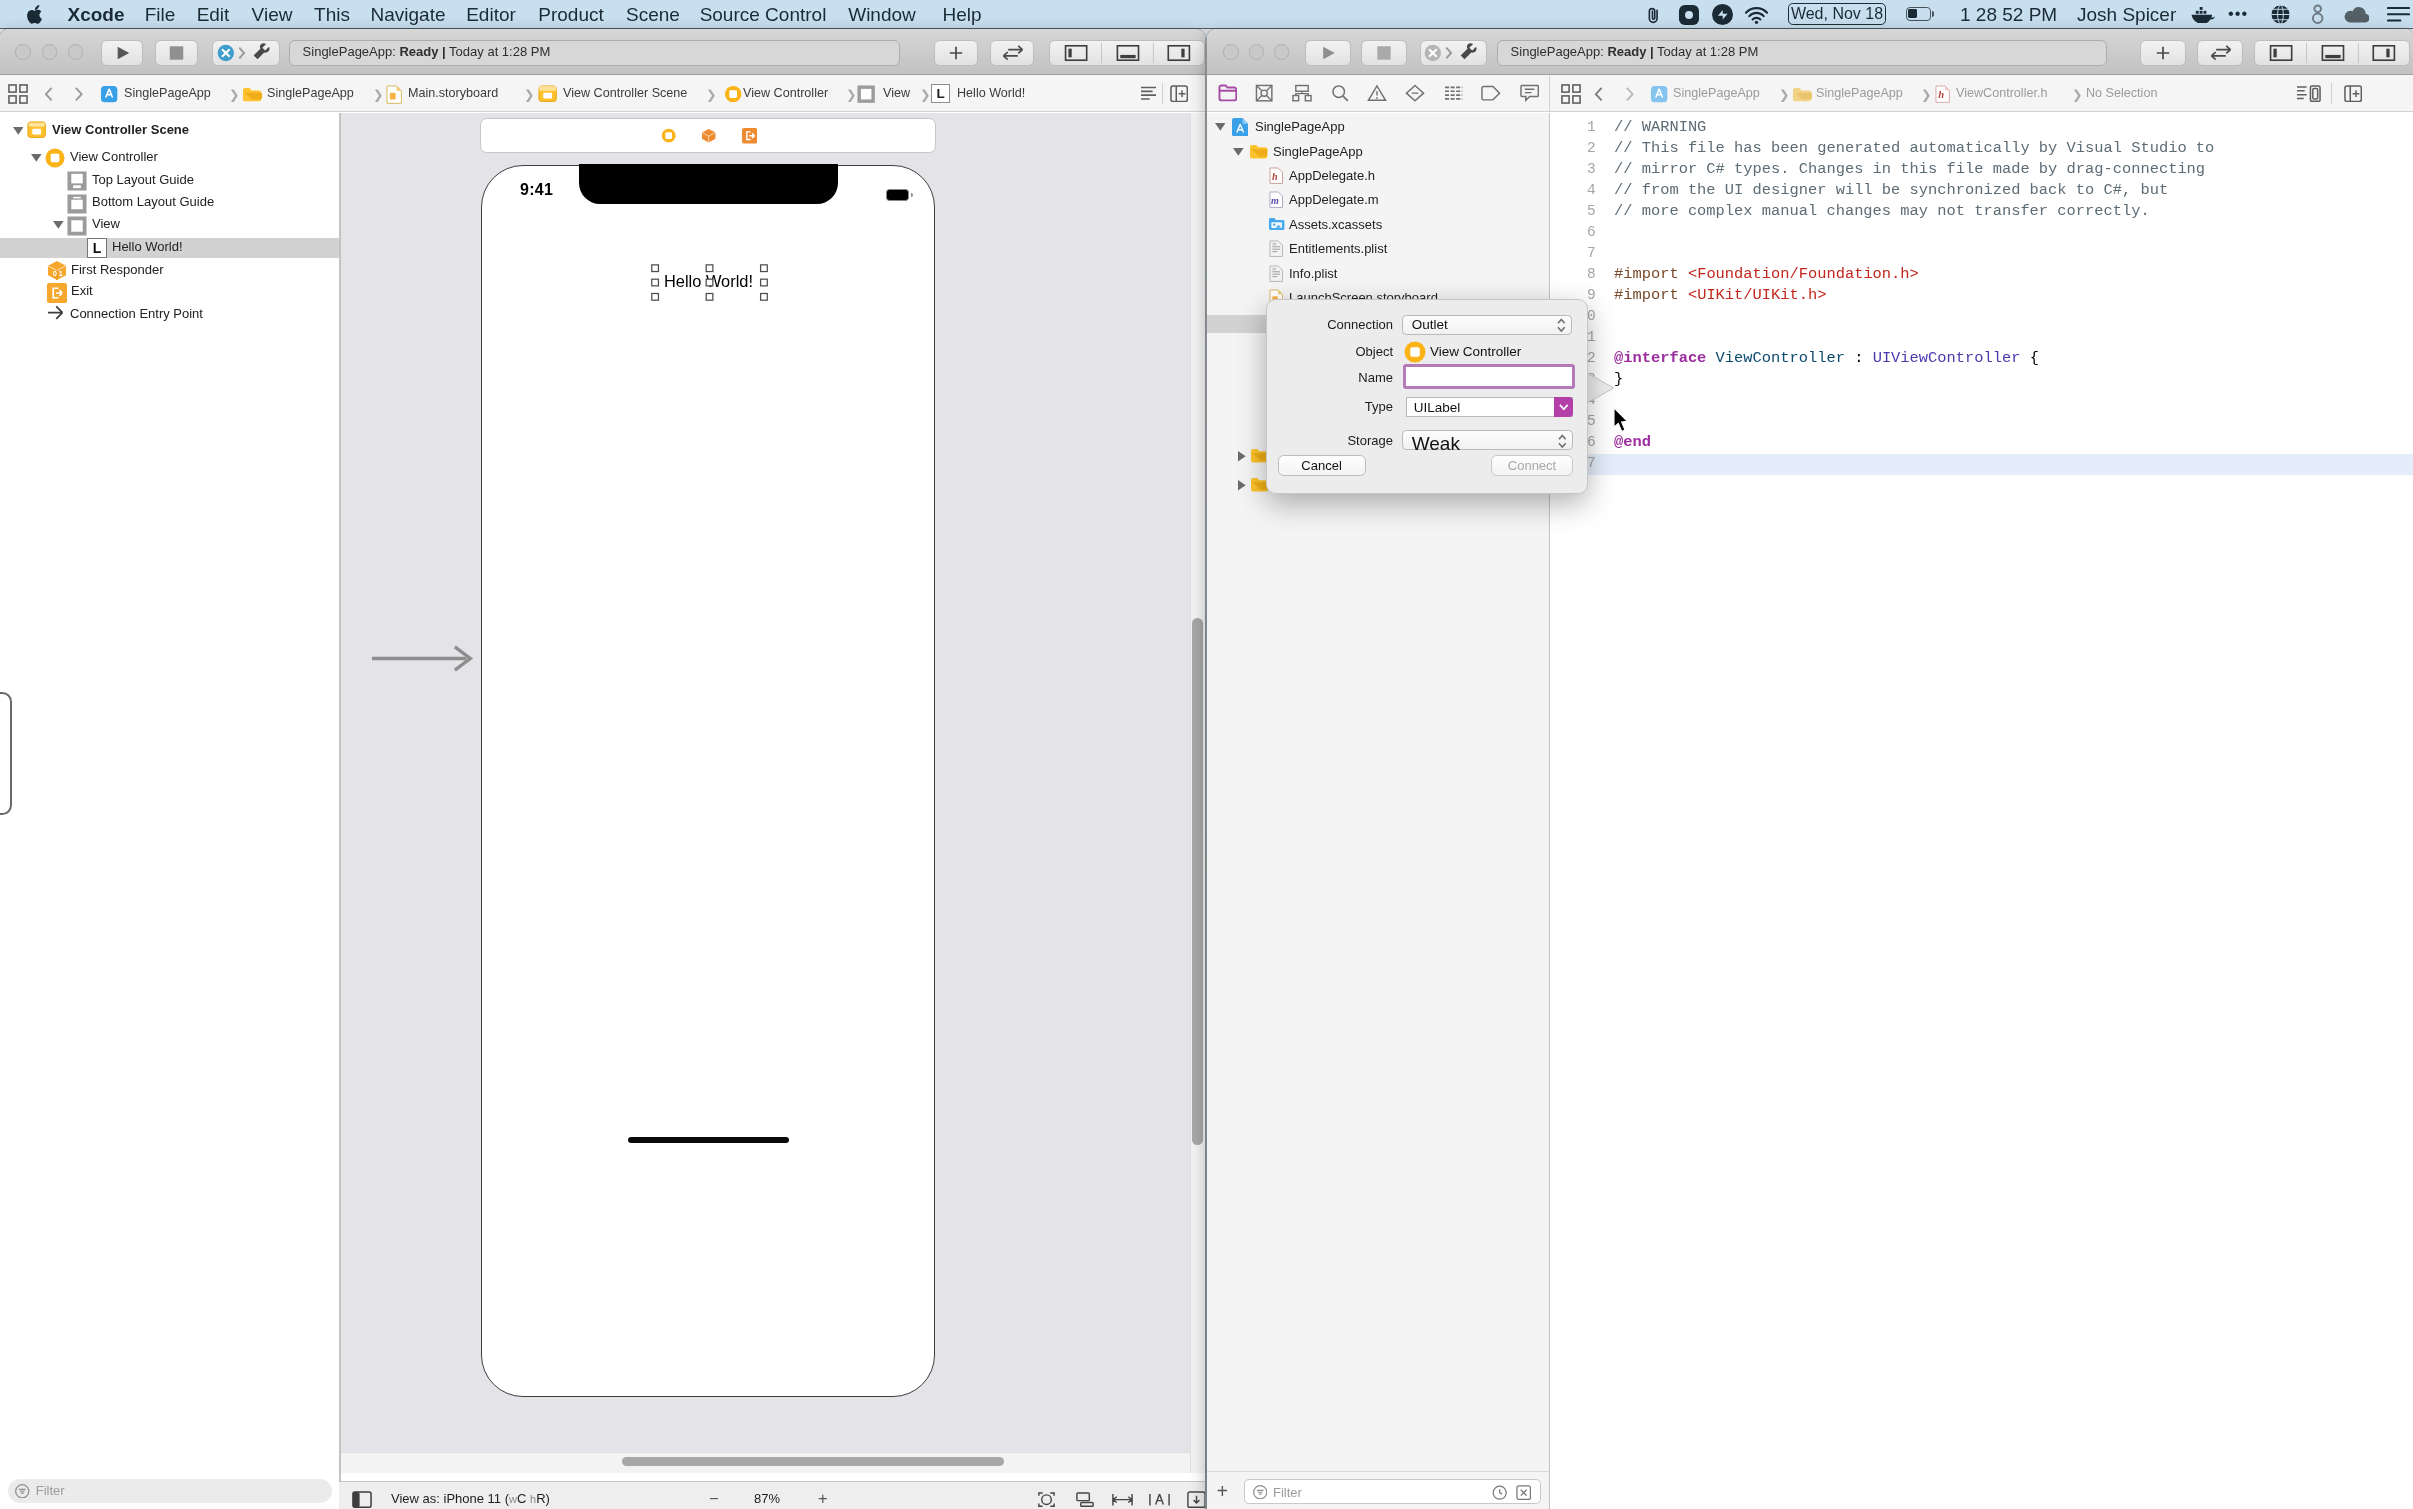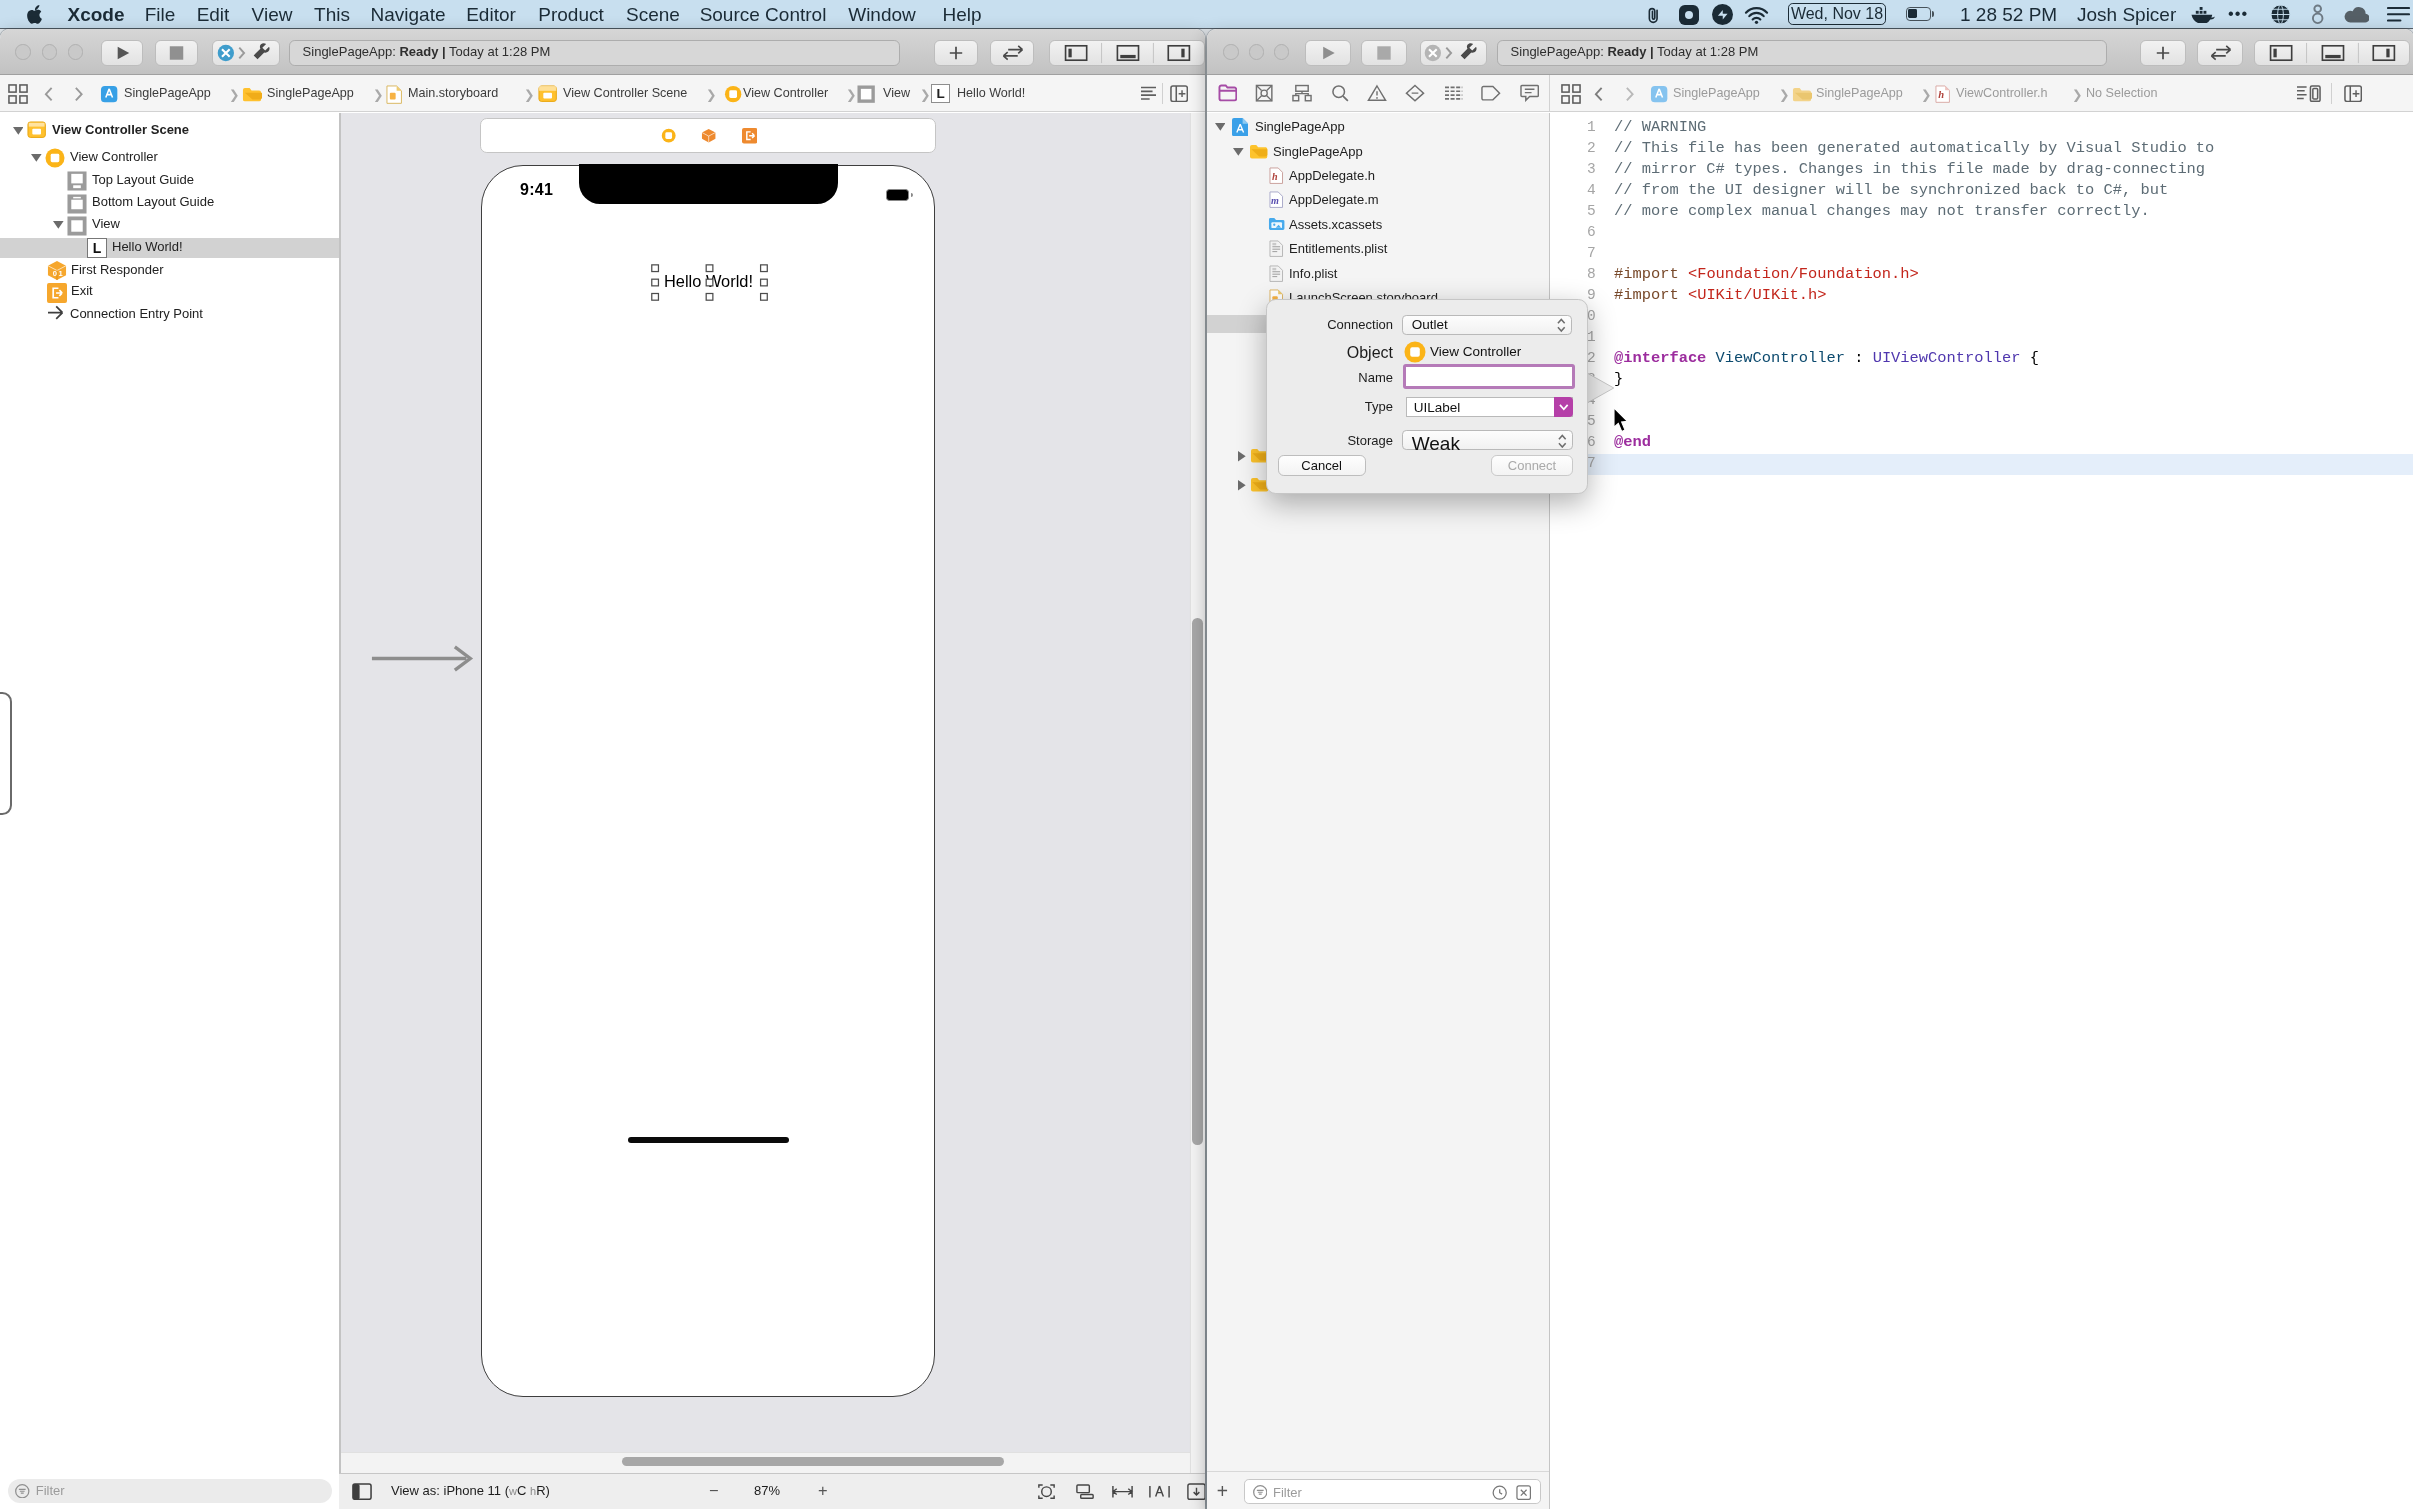--- a/index.html
+++ b/index.html
@@ -315,21 +315,21 @@
   <div class="a" style="left:287px;top:1024px;width:161px;height:6.3px;background:#0a0a0a;border-radius:3.4px"></div>
   <svg class="a" style="left:29px;top:531px" width="108" height="29" viewBox="0 0 112 30">
         <line x1="2" y1="15" x2="100" y2="15" stroke="#8d8d8d" stroke-width="3.5"></line>
         <path d="M88 3 L104 15 L88 27" fill="none" stroke="#8d8d8d" stroke-width="3.5"></path>
       </svg>
   <div class="a" style="right:0;top:0;width:15.4px;bottom:0;background:#f3f3f3;border-left:1px solid #e0e0e0"></div>
   <div class="a" style="right:2.4px;top:505px;width:10.6px;height:527px;background:#a7a7a7;border-radius:5.3px"></div>
   <div class="a" style="left:0;bottom:0;right:15.4px;height:21px;background:#f3f3f3;border-top:1px solid #e0e0e0"></div>
   <div class="a" style="left:281px;bottom:6.8px;width:382px;height:9.7px;background:#a7a7a7;border-radius:4.8px"></div>
  </div>
- <div class="a" style="left:339px;bottom:0;right:0;height:36px;background:#eeeeee;border-top:1px solid #c6c6c6">
+ <div class="a" style="left:339px;bottom:0;right:0;height:28px;background:#eeeeee;border-top:1px solid #c6c6c6">
   <svg class="a" style="left:12.6px;top:8.7px" width="20" height="17.4" viewBox="0 0 21 18">
         <rect x="1" y="1" width="19" height="16" rx="2" fill="none" stroke="#3e3e3e" stroke-width="1.6"></rect>
         <rect x="1" y="1" width="7" height="16" rx="2" fill="#3e3e3e"></rect>
       </svg>
   <div class="a" style="left:52px;top:8.7px;font-size:13px;color:#1d1d1d">View as: iPhone 11 (<span style="color:#8a8a8a;font-size:11px">w</span>C <span style="color:#8a8a8a;font-size:11px">h</span>R)</div>
   <div class="a" style="left:370px;top:6.8px;font-size:16.4px;color:#555">−</div>
   <div class="a" style="left:415px;top:8.7px;font-size:13px;color:#1d1d1d">87%</div>
   <div class="a" style="left:479px;top:6.8px;font-size:16.4px;color:#555">+</div>
   <svg class="a" style="left:697px;top:7.7px" width="21" height="19.3" viewBox="0 0 22 20">
         <g fill="none" stroke="#454545" stroke-width="1.5">
@@ -617,21 +617,21 @@
         <rect x="0" y="0" width="2.5" height="44" fill="#ececec"></rect>
       </svg>
   <div class="a" style="left:0;top:0;width:322px;height:195px;background:#ececec;border:1px solid #c6c6c6;border-radius:9.7px;box-shadow:0 9.7px 29px rgba(0,0,0,.3)">
    <div class="a" style="left:0;top:17.4px;width:126px;text-align:right;font-size:13px;color:#1c1c1c">Connection</div>
    <div class="a" style="left:135px;top:14.5px;width:170px;height:20px;background:linear-gradient(#fdfdfd,#f1f1f1);border:1px solid #b9b9b9;border-radius:4.3px">
      <span class="a" style="left:8.7px;top:1.9px;font-size:13.5px;color:#111">Outlet</span>
      <svg class="a" style="right:4.8px;top:2.9px" width="10.6" height="14.5" viewBox="0 0 11 15">
             <path d="M2 5.5 L5.5 1.5 L9 5.5 M2 9.5 L5.5 13.5 L9 9.5" fill="none" stroke="#6e6e6e" stroke-width="1.6"></path>
           </svg>
    </div>
-   <div class="a" style="left:0;top:44px;width:126px;text-align:right;font-size:16px;color:#1c1c1c">Object</div>
+   <div class="a" style="left:0;top:44px;width:126px;text-align:right;font-size:13px;color:#1c1c1c">Object</div>
    <svg class="a" style="left:137px;top:41px" width="22" height="22" viewBox="0 0 23 23">
           <circle cx="11.5" cy="11.5" r="11" fill="#fbb418"></circle>
           <rect x="6.5" y="6.5" width="10" height="10" rx="2" fill="#fff"></rect>
         </svg>
    <div class="a" style="left:163px;top:44px;font-size:13.5px;color:#111">View Controller</div>
    <div class="a" style="left:136px;top:64px;width:172px;height:25px;background:#b57ab8;border-radius:2.9px">
      <div class="a" style="left:2.9px;top:2.9px;right:2.9px;bottom:2.9px;background:#fff"></div>
    </div>
    <div class="a" style="left:0;top:70px;width:126px;text-align:right;font-size:13px;color:#1c1c1c">Name</div>
    <div class="a" style="left:0;top:99px;width:126px;text-align:right;font-size:13px;color:#1c1c1c">Type</div>

